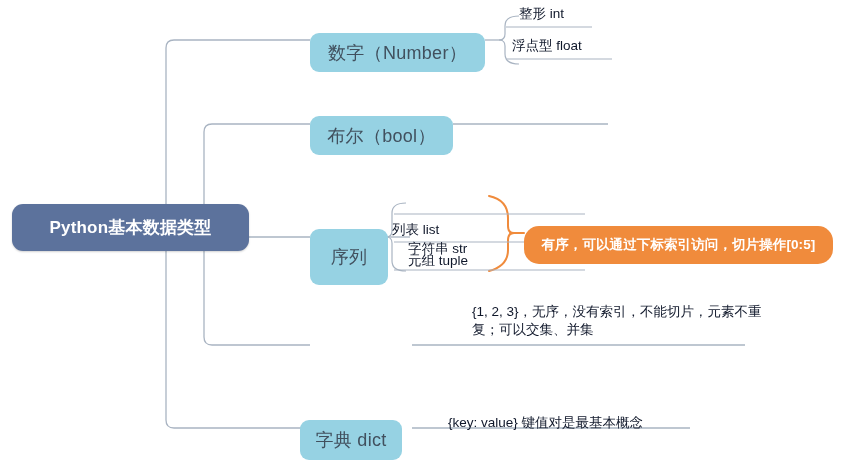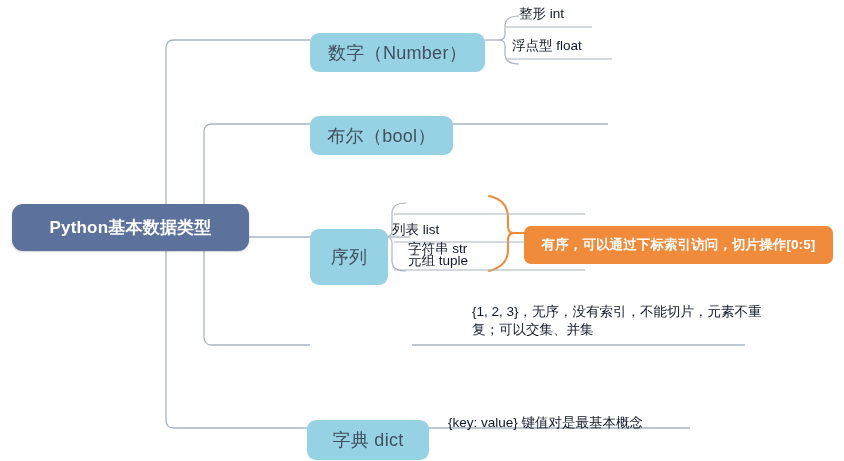--- a/index.html
+++ b/index.html
@@ -41,21 +41,21 @@
     background:#96d2e3;
     color:#41505e;
     font-size:18px;
     letter-spacing:0.3px;
   }
   .node-callout{
     background:#f08b3c;
     color:#ffffff;
     font-weight:bold;
     font-size:13.5px;
-    border-radius:7px;
+    border-radius:15px;
     letter-spacing:0.1px;
   }
   .leaf{
     position:absolute;
     box-sizing:border-box;
     color:#0f172a;
     font-size:13.5px;
     line-height:18px;
     white-space:pre;
   }
@@ -121,18 +121,18 @@
   <div class="leaf" style="left:408px;top:193px;margin-top:47px;">字符串 str</div>
   <div class="leaf" style="left:392px;top:221px;">列表 list</div>
   <div class="leaf" style="left:408px;top:252px;">元组 tuple</div>
 
   <div class="node node-callout" style="left:524px;top:214px;width:309px;height:38px;">
     <span>有序，可以通过下标索引访问，切片操作[0:5]</span>
   </div>
 
   <div class="leaf leaf-wrap" style="left:440px;top:303px;width:300px;">{1, 2, 3}，无序，没有索引，不能切片，元素不重复；可以交集、并集</div>
 
-  <div class="node node-branch" style="left:307px;top:408px;width:122px;height:40px;">
+  <div class="node node-branch" style="left:300px;top:408px;width:102px;height:40px;">
     <span>字典 dict</span>
   </div>
   <div class="leaf" style="left:448px;top:414px;">{key: value} 键值对是最基本概念</div>
 
 </div>
 
 </body></html>

